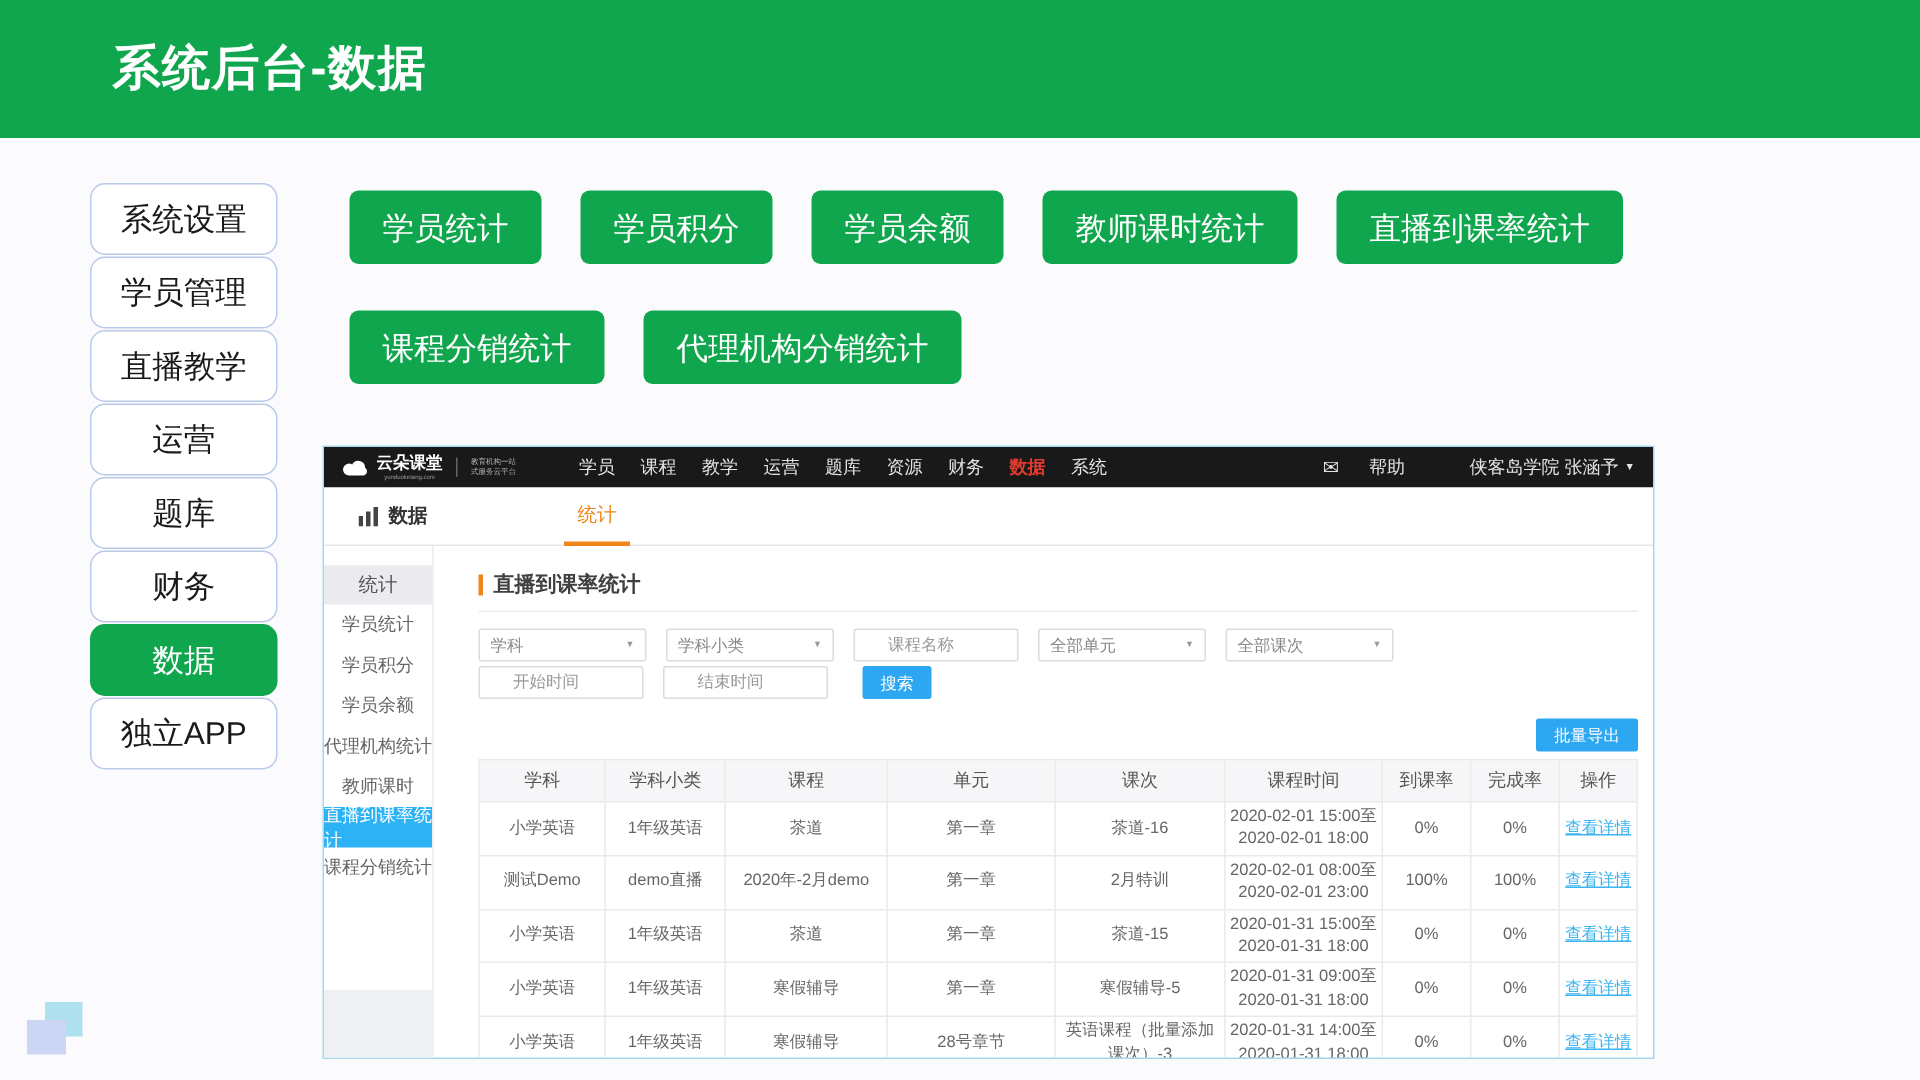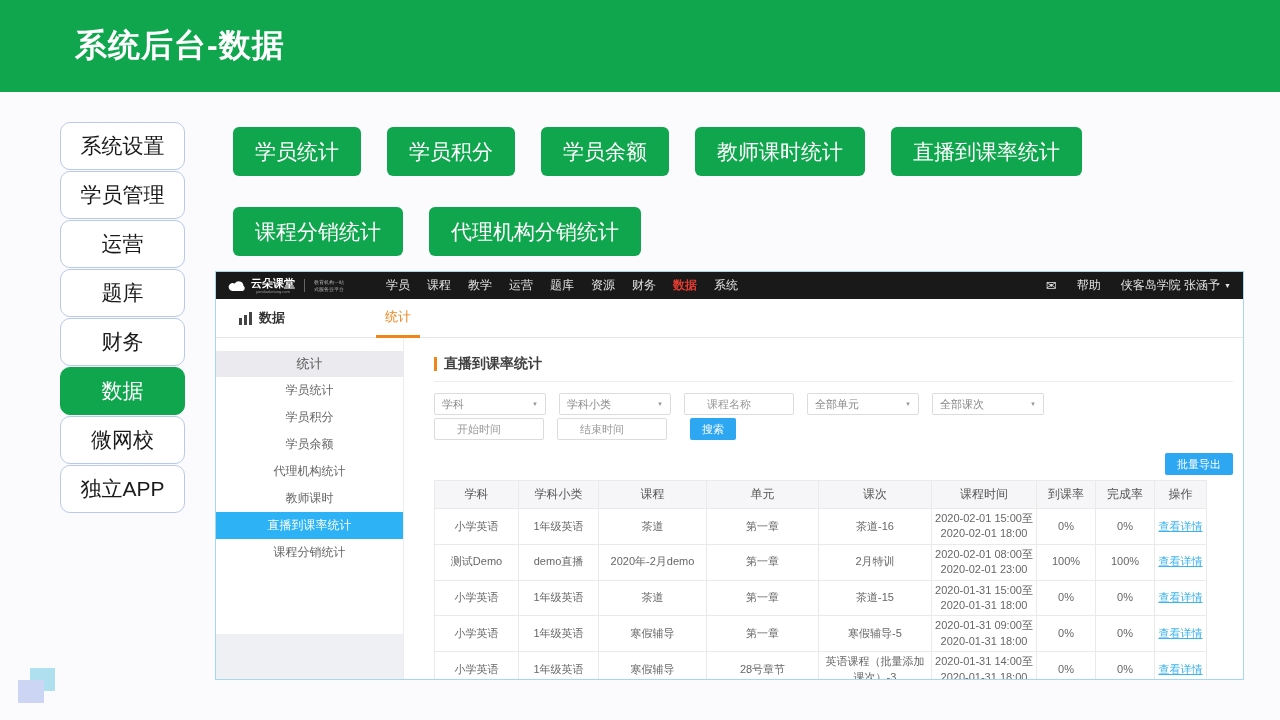--- a/index.html
+++ b/index.html
@@ -18,34 +18,34 @@
   
   .qrow { position:absolute; left:233px; display:flex; gap:26px; }
   .qrow.r1 { top:127px; } .qrow.r2 { top:207px; }
   .qbtn { height:49px; padding:0 22px; background:#10a64e; border:none; border-radius:6px; color:#fff; font-size:21px; font-family:inherit; cursor:pointer; }
 
   
   .deco-cyan { position:absolute; left:30px; top:668px; width:25px; height:23px; background:#aee0ef; }
   .deco-purple { position:absolute; left:18px; top:680px; width:26px; height:23px; background:#ccd5f3; }
 
   
-  .admin { position:absolute; left:215px; top:271px; width:1029px; height:409px; background:#fff; border:1px solid #a3d8ee; overflow:hidden; font-size:12px; }
+  .admin { position:absolute; left:215px; top:297px; width:888px; height:409px; background:#fff; border:1px solid #a3d8ee; overflow:hidden; font-size:12px; }
   .topbar { height:27px; background:#191919; display:flex; align-items:center; padding:0 12px; }
   .logo { display:flex; align-items:center; gap:5px; }
   .logo-name-wrap { display:flex; flex-direction:column; align-items:center; }
   .logo-name { color:#fff; font-size:11px; font-weight:bold; line-height:1; }
   .logo-url { color:#9a9a9a; font-size:4px; line-height:1; margin-top:1px; }
   .logo-div { width:1px; height:13px; background:#666; margin:0 4px; }
   .tagline { color:#b0b0b0; font-size:5px; line-height:1.4; }
   .tnav-wrap { display:flex; gap:17px; margin-left:42px; }
   .tnav { color:#e3e3e3; font-size:12px; cursor:pointer; }
   .tnav.active { color:#e23b30; font-weight:bold; }
   .topbar-right { margin-left:auto; display:flex; align-items:center; gap:20px; color:#e3e3e3; font-size:12px; }
   .mail { font-size:13px; cursor:pointer; }
-  .acct { display:flex; align-items:center; gap:4px; cursor:pointer; }
+  .acct { display:flex; align-items:center; gap:4px; cursor:pointer;margin-left:23px; }
   .acct .caret { font-size:7px; }
 
   .subbar { position:relative; height:39px; border-bottom:1px solid #e6e6e6; display:flex; align-items:center; padding-left:23px; background:#fff; }
   .crumb { display:flex; align-items:center; gap:6px; color:#333; font-size:13px; font-weight:bold; }
   .tab { position:absolute; left:160px; top:0; height:39px; width:44px; display:flex; align-items:center; justify-content:center; color:#f08519; font-size:13px; border-bottom:3px solid #f08519; cursor:pointer; }
 
   .abody { display:flex; height:341px; }
   .sidenav { width:188px; border-right:1px solid #ececec; padding-top:13px; display:flex; flex-direction:column; background:#fff; }
   .sidenav-h { height:26px; background:#ebebef; color:#555; font-size:13px; display:flex; align-items:center; justify-content:center; flex:none; }
   .snav-item { height:27px; display:flex; align-items:center; justify-content:center; font-size:12px; color:#666; cursor:pointer; flex:none; }
@@ -81,30 +81,30 @@
   <h1>系统后台-数据</h1>
 </div>
 
 <div class="side">
 
     <button class="side-btn">系统设置</button>
 
     <button class="side-btn">学员管理</button>
 
 
+    <button class="side-btn">直播教学</button>
 
     <button class="side-btn">运营</button>
 
     <button class="side-btn">题库</button>
 
     <button class="side-btn">财务</button>
 
     <button class="side-btn active">数据</button>
 
-    <button class="side-btn">微网校</button>
 
     <button class="side-btn">独立APP</button>
   </div>
 
 <div class="qrow r1">
 
     <button class="qbtn">学员统计</button>
 
     <button class="qbtn">学员积分</button>
 

